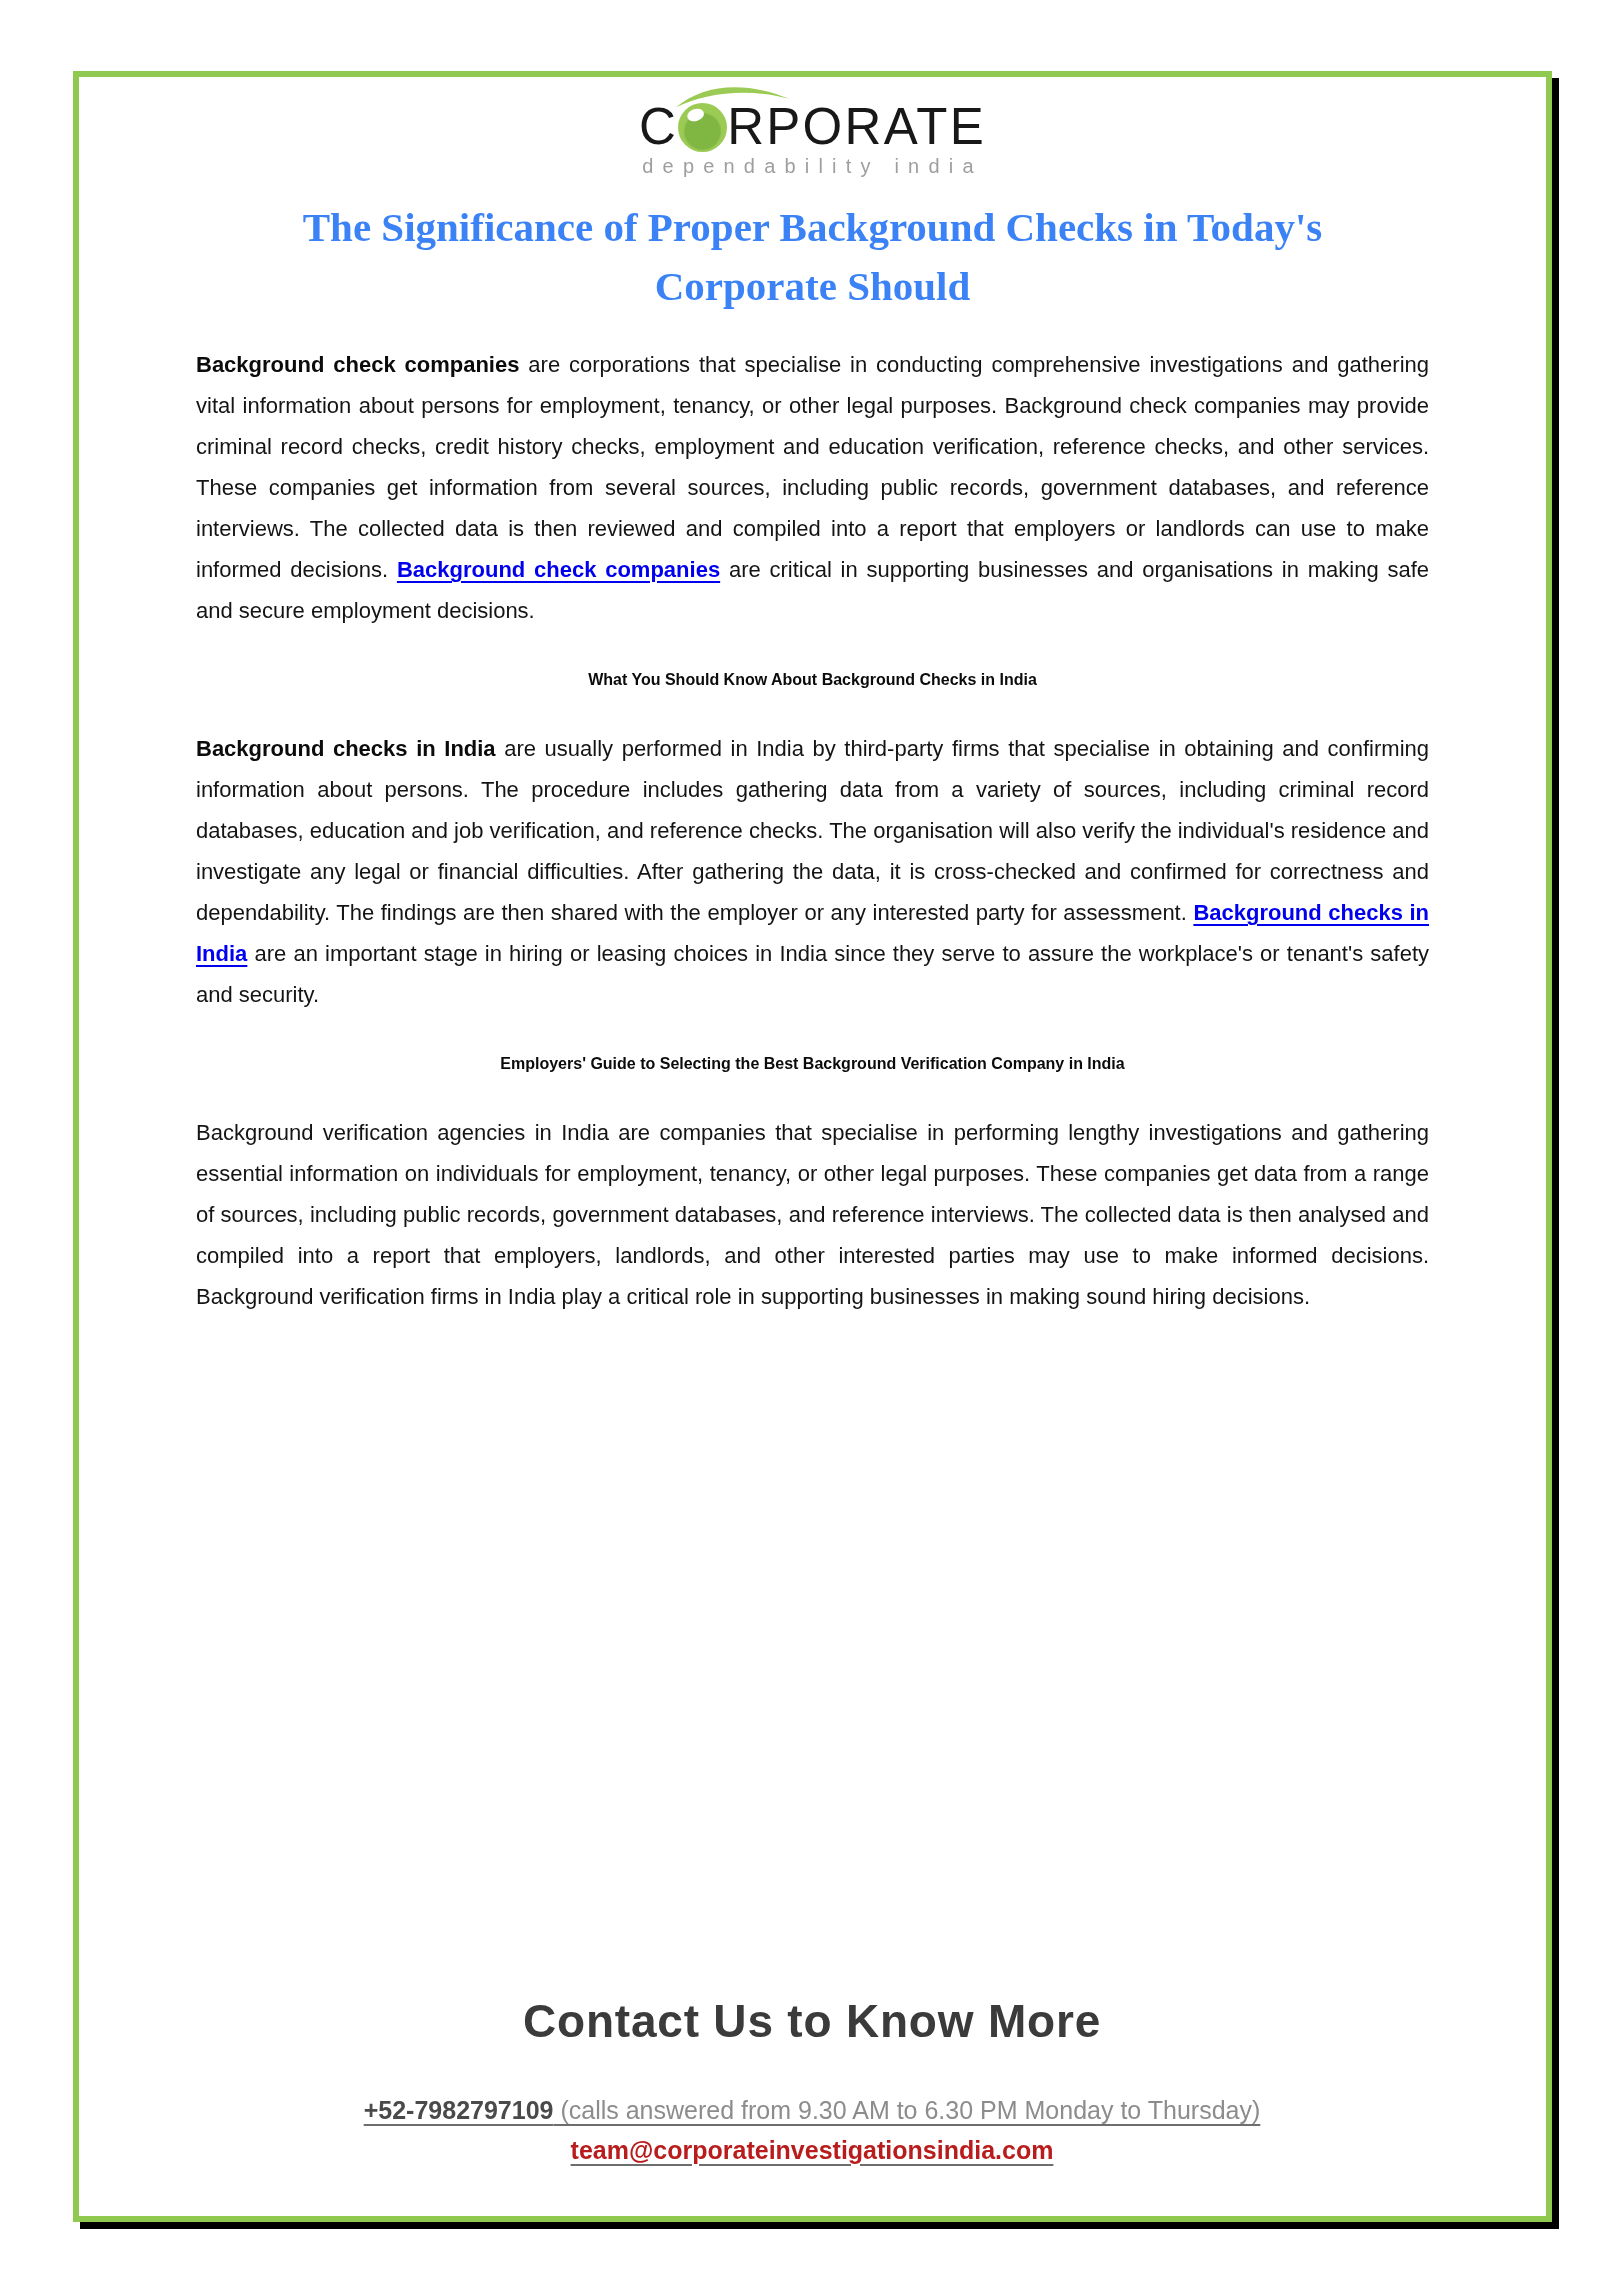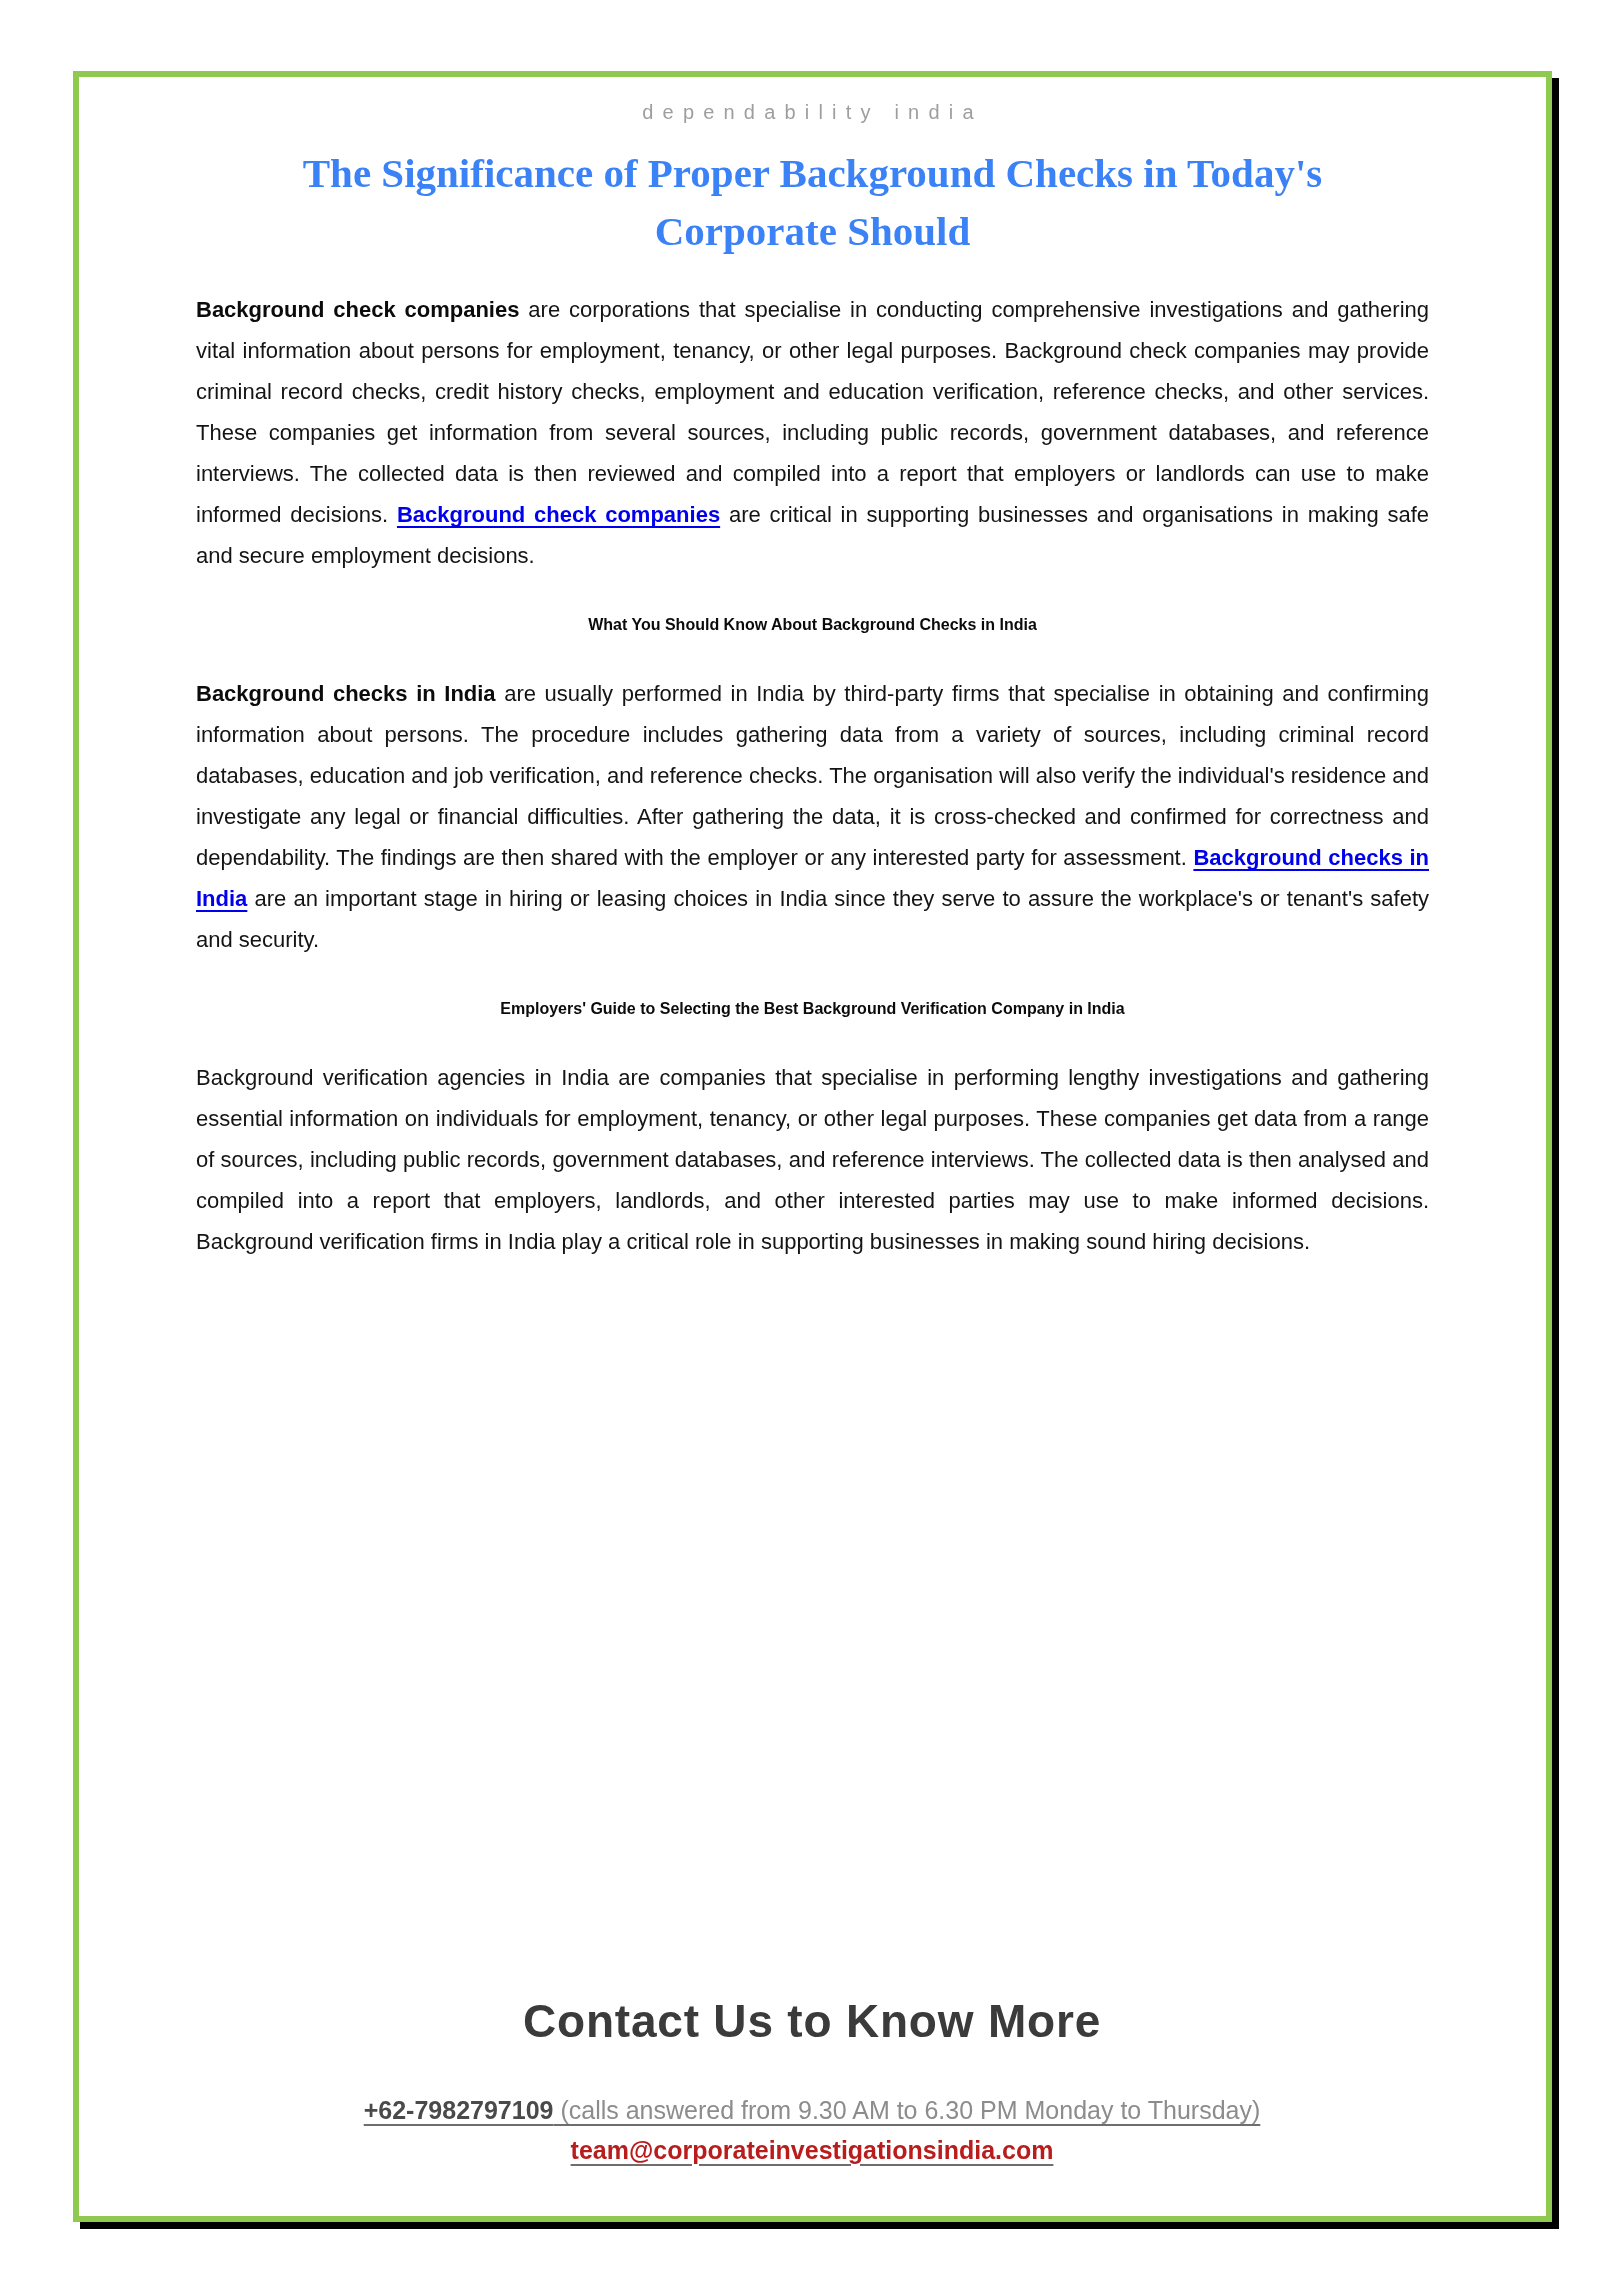--- a/index.html
+++ b/index.html
@@ -131,20 +131,28 @@
   }
 </style>
 </head>
 <body>
 
 <div class="border-frame"></div>
 
 <div class="content">
 
   <header class="logo">
+    <div class="logo-word">
+      <span>C</span><span class="logo-eye">
+        <svg class="brow" viewBox="0 0 152 34" xmlns="http://www.w3.org/2000/svg">
+          <path d="M2,33 C38,3 92,-2 150,22 C98,8 44,13 2,33 Z" fill="#9CCB55"></path>
+        </svg>
+        <span class="glint"></span>
+      </span><span>RPORATE</span>
+    </div>
     <div class="logo-sub">dependability india</div>
   </header>
 
   <h1 class="title">
     <span>The Significance of Proper Background Checks in Today's</span><br>
     <span>Corporate Should</span>
   </h1>
 
   <p class="body-p">
     <strong class="lead">Background check companies</strong><span> are corporations that specialise in conducting comprehensive investigations and gathering vital information about persons for employment, tenancy, or other legal purposes. Background check companies may provide criminal record checks, credit history checks, employment and education verification, reference checks, and other services. These companies get information from several sources, including public records, government databases, and reference interviews. The collected data is then reviewed and compiled into a report that employers or landlords can use to make informed decisions. </span><a class="doc-link">Background check companies</a><span> are critical in supporting businesses and organisations in making safe and secure employment decisions.</span>
@@ -161,20 +169,20 @@
   <p class="body-p">
     <span>Background verification agencies in India are companies that specialise in performing lengthy investigations and gathering essential information on individuals for employment, tenancy, or other legal purposes. These companies get data from a range of sources, including public records, government databases, and reference interviews. The collected data is then analysed and compiled into a report that employers, landlords, and other interested parties may use to make informed decisions. Background verification firms in India play a critical role in supporting businesses in making sound hiring decisions.</span>
   </p>
 
 </div>
 
 <footer class="contact">
   <div class="contact-heading">Contact Us to Know More</div>
   <div class="contact-lines">
     <div>
-      <a class="phone-line"><span class="phone-num">+62-7982797109</span><span class="phone-note"> (calls answered from 9.30 AM to 6.30 PM Monday to Thursday)</span></a>
+      <a class="phone-line"><span class="phone-num">+52-7982797109</span><span class="phone-note"> (calls answered from 9.30 AM to 6.30 PM Monday to Thursday)</span></a>
     </div>
     <div>
       <a class="email-link">team@corporateinvestigationsindia.com</a>
     </div>
   </div>
 </footer>
 
 
 </body></html>

